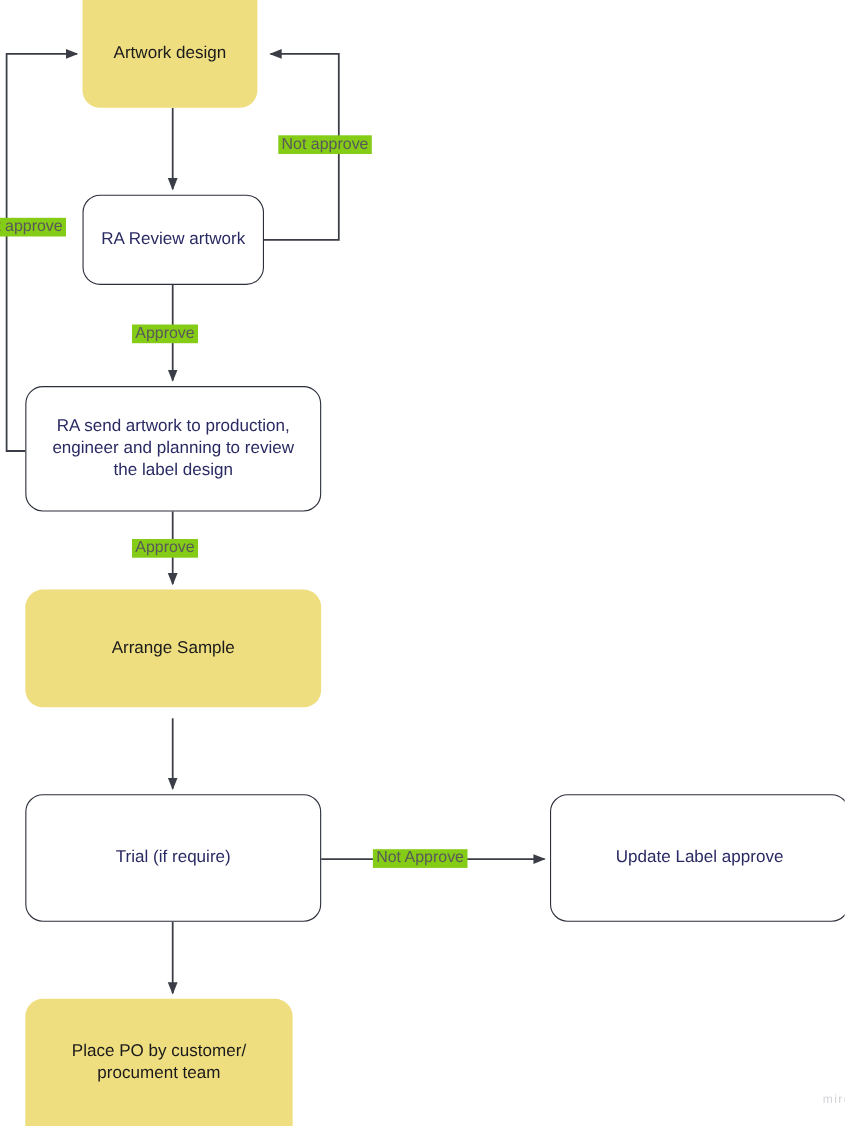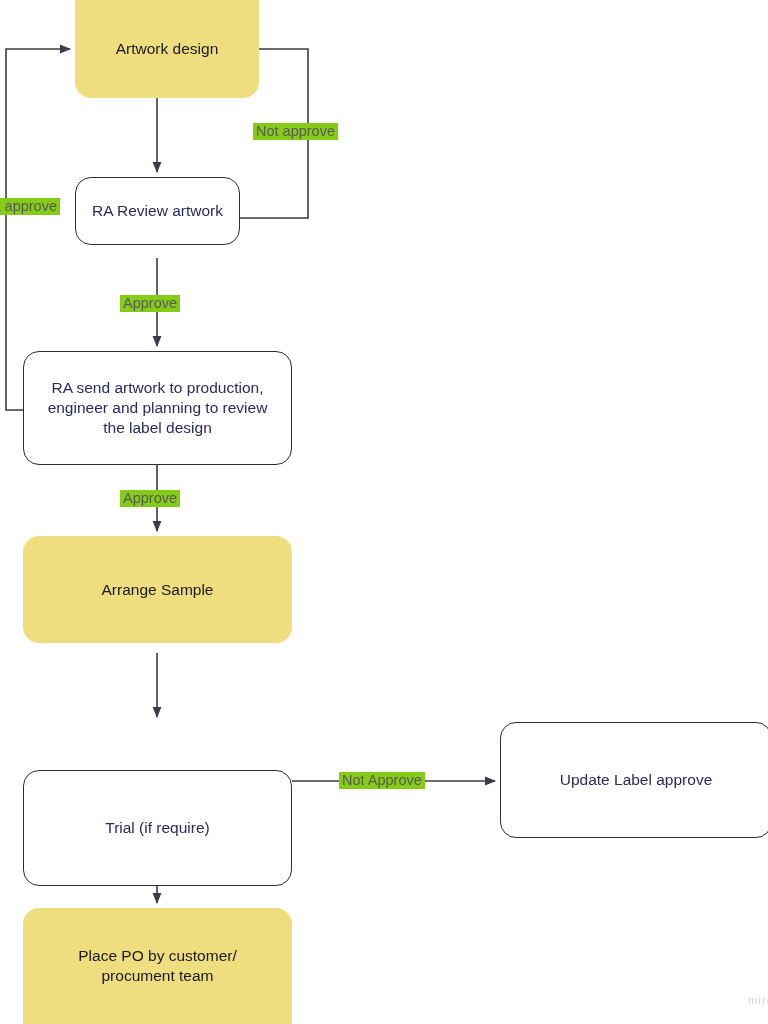--- a/index.html
+++ b/index.html
@@ -95,43 +95,43 @@
       <path d="M 157 465 L 157 531" marker-end="url(#arrow)"></path>
 
       <path d="M 157 653 L 157 717" marker-end="url(#arrow)"></path>
 
       <path d="M 292 781 L 495 781" marker-end="url(#arrow)"></path>
 
       <path d="M 157 838 L 157 903" marker-end="url(#arrow)"></path>
     </g>
   </svg>
 
-  <div class="node node-yellow" style="left:75px; top:0px; width:184px; height:98px; border-radius:0 0 16px 16px;">
+  <div class="node node-yellow" style="left:75px; top:0px; width:159px; height:98px; border-radius:0 0 16px 16px;">
     <span class="node-label">Artwork design</span>
   </div>
 
-  <div class="node node-white" style="left:75px; top:177px; width:165px; height:68px;">
+  <div class="node node-white" style="left:75px; top:177px; width:165px; height:82px;">
     <span class="node-label">RA Review artwork</span>
   </div>
 
   <div class="node node-white" style="left:23px; top:351px; width:269px; height:114px;">
     <span class="node-label">RA send artwork to production,
 engineer and planning to review
 the label design</span>
   </div>
 
   <div class="node node-yellow" style="left:23px; top:536px; width:269px; height:107px;">
     <span class="node-label">Arrange Sample</span>
   </div>
 
-  <div class="node node-white" style="left:23px; top:722px; width:269px; height:116px;margin-top:48px;">
+  <div class="node node-white" style="left:23px; top:722px; width:269px; height:116px;">
     <span class="node-label">Trial (if require)</span>
   </div>
 
-  <div class="node node-yellow" style="left:23px; top:908px; width:269px; height:116px; border-radius:16px 16px 0 0;">
+  <div class="node node-yellow" style="left:23px; top:908px; width:243px; height:116px; border-radius:16px 16px 0 0;">
     <span class="node-label">Place PO by customer/
 procument team</span>
   </div>
 
   <div class="node node-white" style="left:500px; top:722px; width:272px; height:116px;">
     <span class="node-label">Update Label approve</span>
   </div>
 
   <div class="edge-label" style="left:253px; top:123px;">Not approve</div>
 

